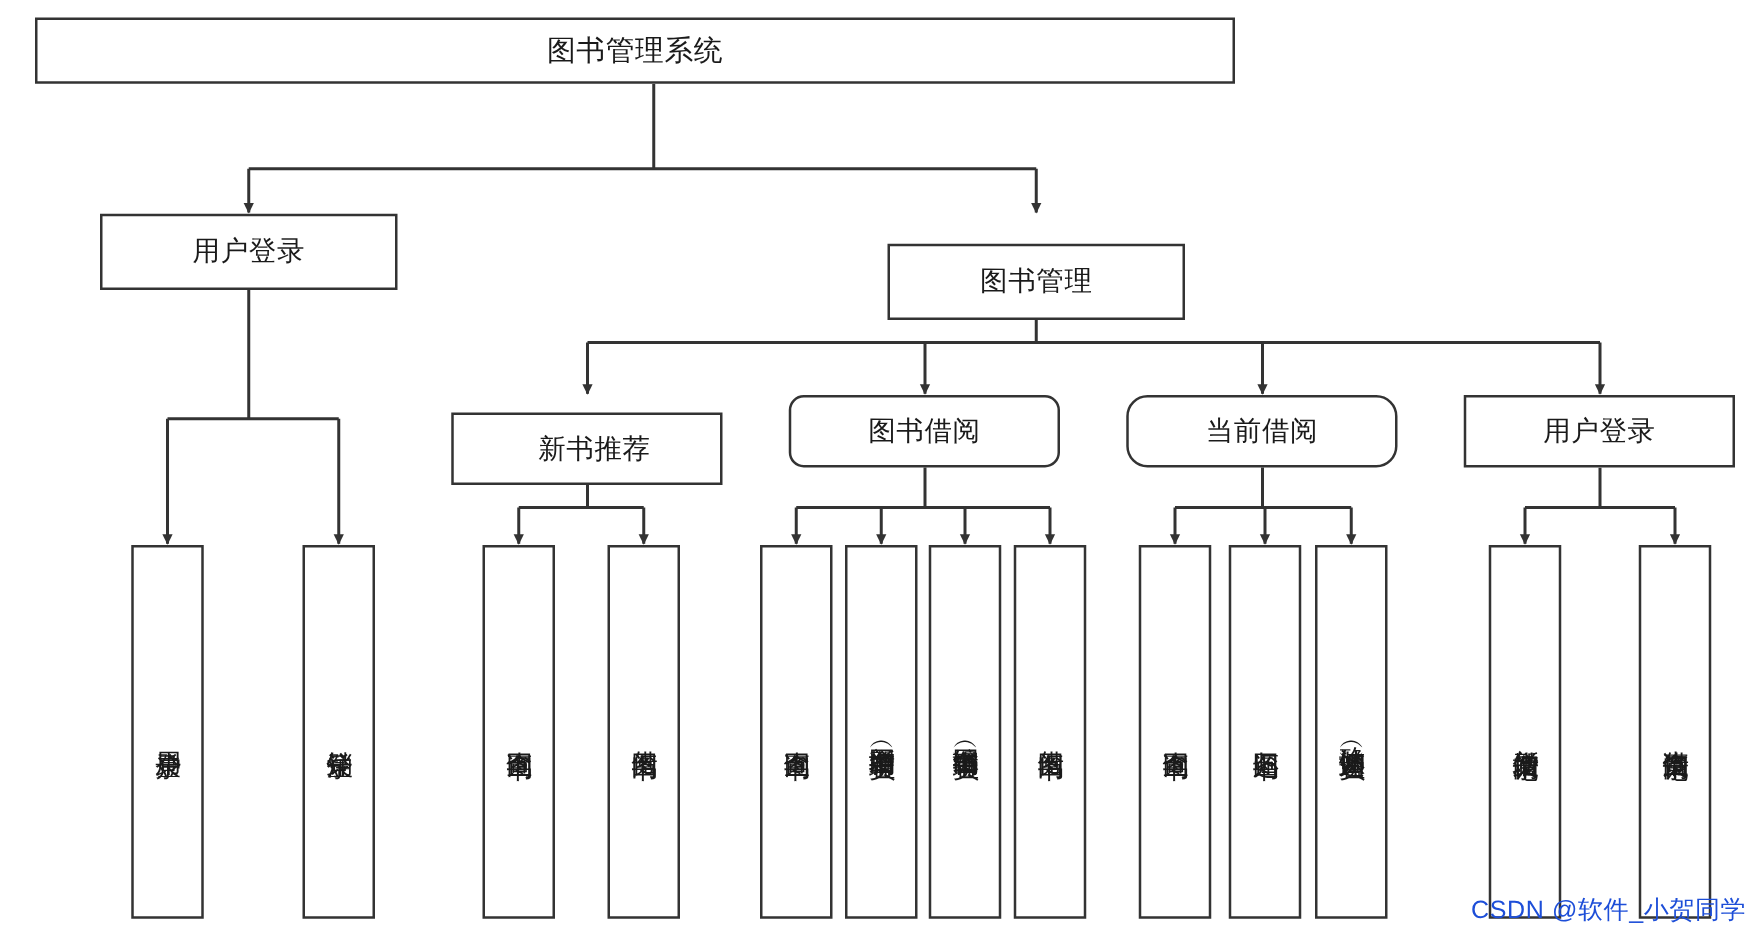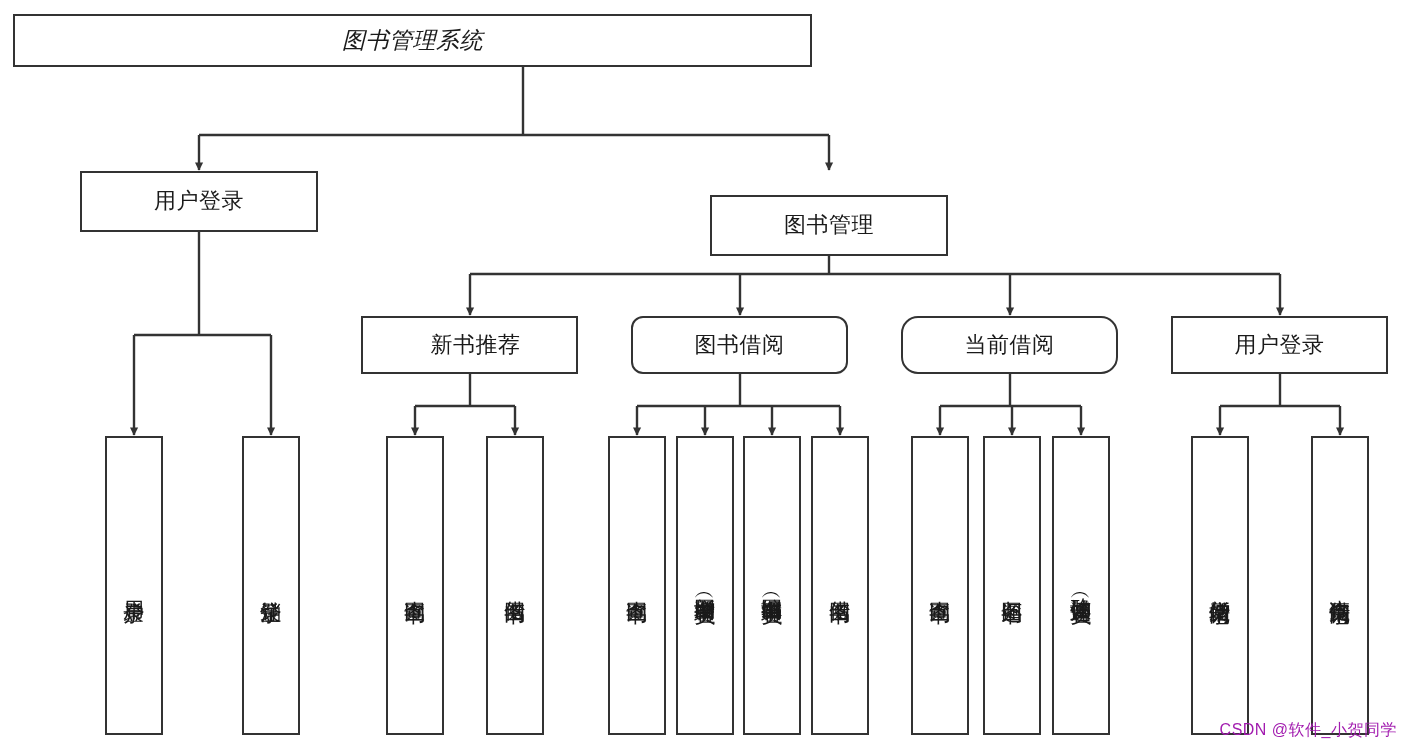--- a/index.html
+++ b/index.html
@@ -57,22 +57,22 @@
     font-size: 21px;
     line-height: 1.22;
     letter-spacing: 1px;
     white-space: nowrap;
     max-height: 100%;
   }
   #watermark {
     position: absolute;
     right: 8px;
     bottom: 6px;
-    font-size: 16px;
-    color: #a21caf;
+    font-size: 20px;
+    color: #1d4ed8;
     letter-spacing: 0.5px;
     white-space: nowrap;
     margin-top: 42px;
   }
 </style>
 </head>
 <body>
 
 <div id="canvas">
   <svg id="wires" viewBox="0 0 1405 747" xmlns="http://www.w3.org/2000/svg">
@@ -112,30 +112,30 @@
         <path d="M1012,406 L1012,435" marker-end="url(#arrowhead)"></path>
         <path d="M1081,406 L1081,435" marker-end="url(#arrowhead)"></path>
         <path d="M1280,374 L1280,406"></path>
         <path d="M1220,406 L1340,406"></path>
         <path d="M1220,406 L1220,435" marker-end="url(#arrowhead)"></path>
         <path d="M1340,406 L1340,435" marker-end="url(#arrowhead)"></path>
       </g>
   </svg>
 
   <div id="nodes-host">
-      <div class="node horiz title" style="left: 13px; top: 14px; width: 799px; height: 53px; font-style: italic;">
+      <div class="node horiz title" style="left: 28px; top: 14px; width: 960px; height: 53px;">
         <span class="lbl">图书管理系统</span>
       </div>
       <div class="node horiz" style="left: 80px; top: 171px; width: 238px; height: 61px;">
         <span class="lbl">用户登录</span>
       </div>
       <div class="node horiz" style="left: 710px; top: 171px; width: 238px; height: 61px; margin-top: 24px;">
         <span class="lbl">图书管理</span>
       </div>
-      <div class="node horiz" style="left: 361px; top: 316px; width: 217px; height: 58px; padding-left: 12px;">
+      <div class="node horiz" style="left: 361px; top: 330px; width: 217px; height: 58px; padding-left: 12px;">
         <span class="lbl">新书推荐</span>
       </div>
       <div class="node horiz" style="left: 631px; top: 316px; width: 217px; height: 58px; border-radius: 12px;">
         <span class="lbl">图书借阅</span>
       </div>
       <div class="node horiz" style="left: 901px; top: 316px; width: 217px; height: 58px; border-radius: 17px;">
         <span class="lbl">当前借阅</span>
       </div>
       <div class="node horiz" style="left: 1171px; top: 316px; width: 217px; height: 58px;">
         <span class="lbl">用户登录</span>

